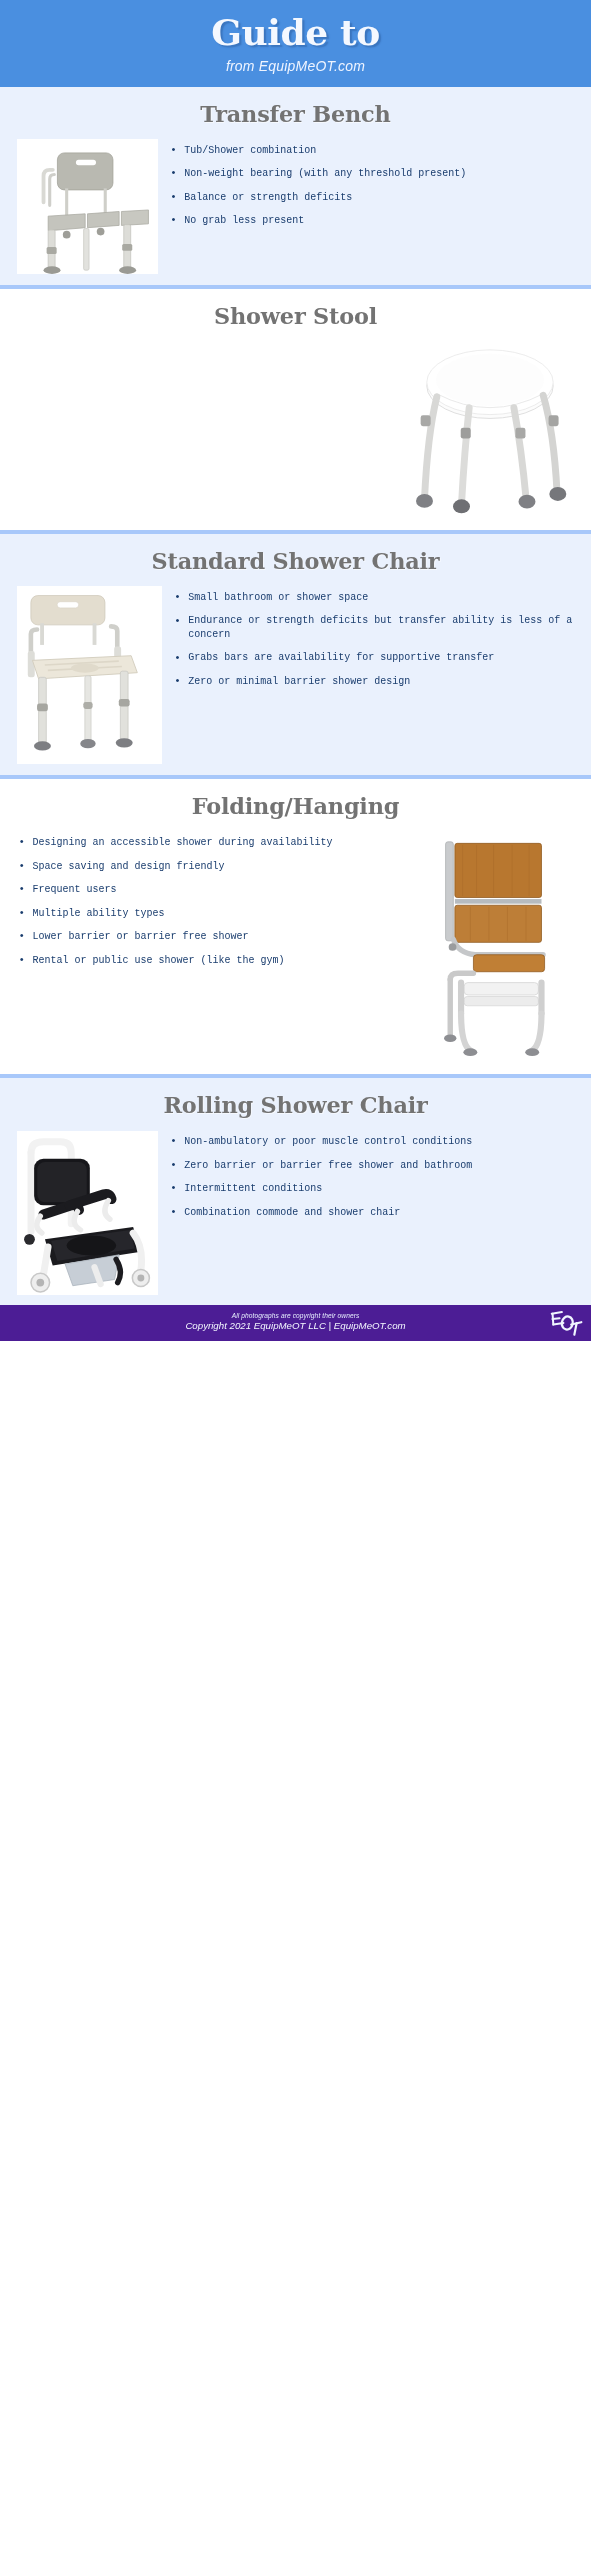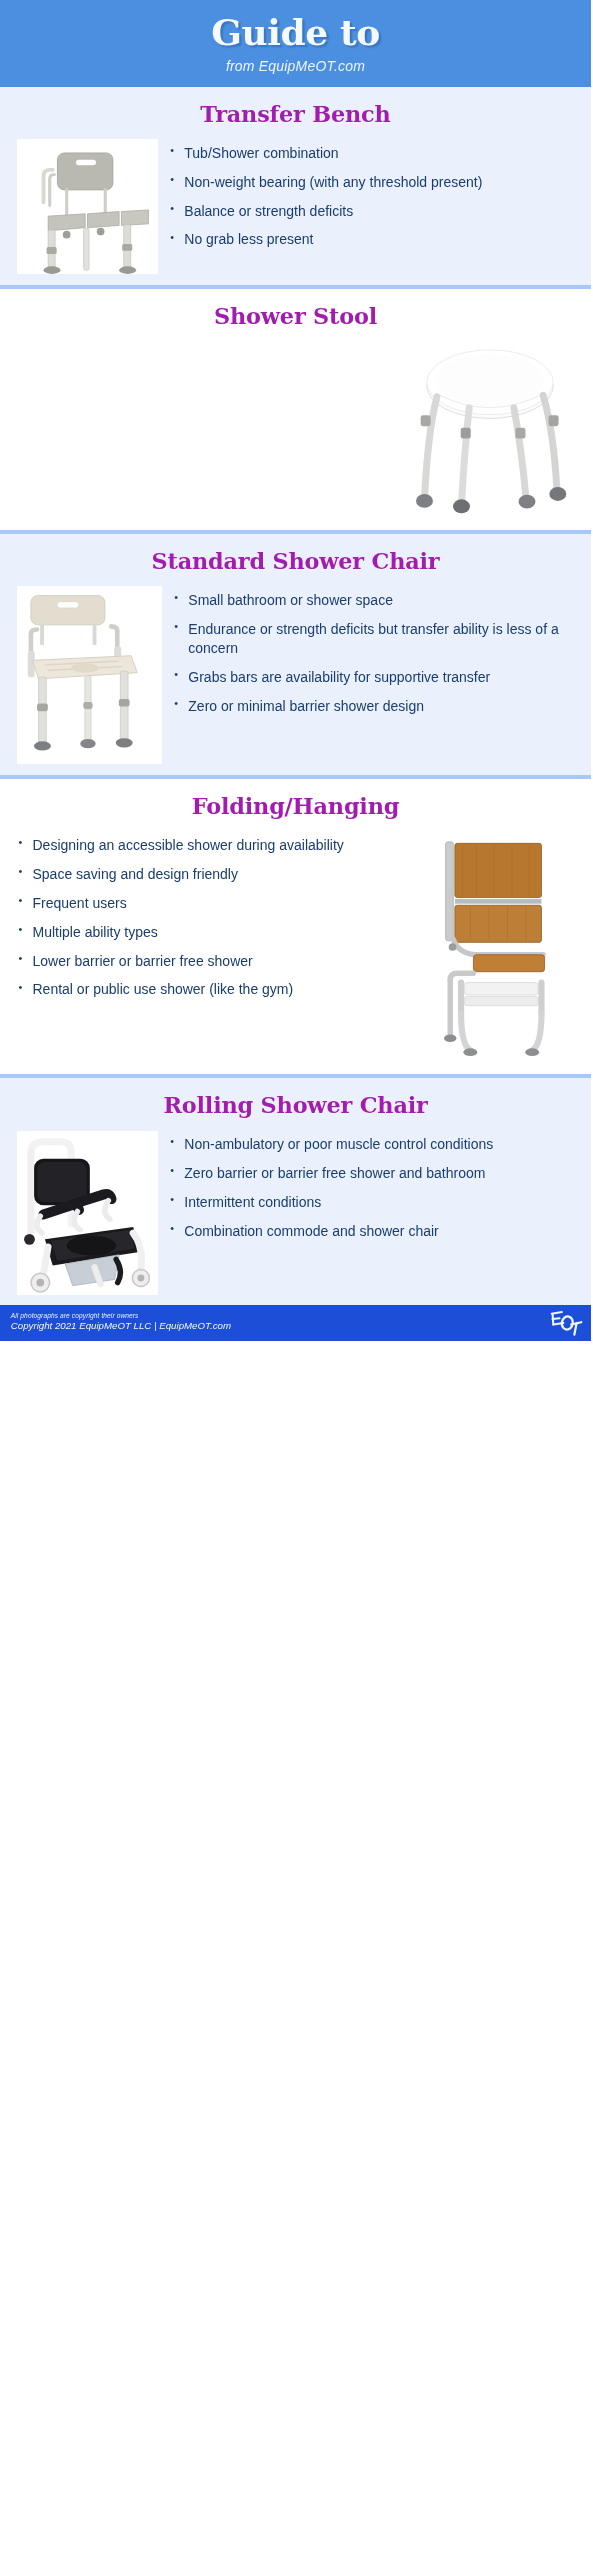--- a/index.html
+++ b/index.html
@@ -39,21 +39,21 @@
 
   
   .section { position:relative; padding:14px 0 10.8px; }
   .section.tinted { background:#eaf1fd; }
   .section.plain  { background:#ffffff; }
   .divider { height:3.9px; background:#a8c8fa; width:100%; }
 
   .sec-title {
     font-family:"DejaVu Serif", serif;
     font-weight:bold;
-    color:#a21caf;
+    color:#737373;
     font-size:22.4px;
     text-align:center;
     letter-spacing:-0.2px;
     margin-bottom:12.4px;
     text-shadow:0.8px 0.8px 0 rgba(255,255,255,0.55);
   }
 
   .row { display:flex; align-items:flex-start; padding:0 17px; gap:10.8px; }
   .row.reverse { flex-direction:row-reverse; }
 
@@ -65,36 +65,38 @@
     position:relative;
     overflow:hidden;
   }
 
   ul.bullets { list-style:none; }
   ul.bullets li {
     position:relative;
     padding-left:15.5px;
     margin-bottom:10px;
     color:#1a3d6e;
-    font-size:14px;
+    font-size:10px;
     line-height:1.35;
+    font-family:Liberation Mono, monospace;
   }
   ul.bullets li:before {
     content:"\2022";
     position:absolute;
     left:1.5px;
     top:-0.8px;
     font-size:10.8px;
     color:#1a3d6e;
   }
 
   
   .footer {
-    background:#1d4ed8;
+    background:#4c1d95;
     padding:7px 10.8px 8.5px;
+    text-align:center;
     position:relative;
     min-height:36px;
   }
   .footer-line1 {
     color:#e8f0ff; font-size:6.6px; font-style:italic; letter-spacing:0.1px;
   }
   .footer-line2 {
     color:#f4f8ff; font-size:9.7px; font-style:italic; margin-top:0.8px;
   }
   .footer-logo {

